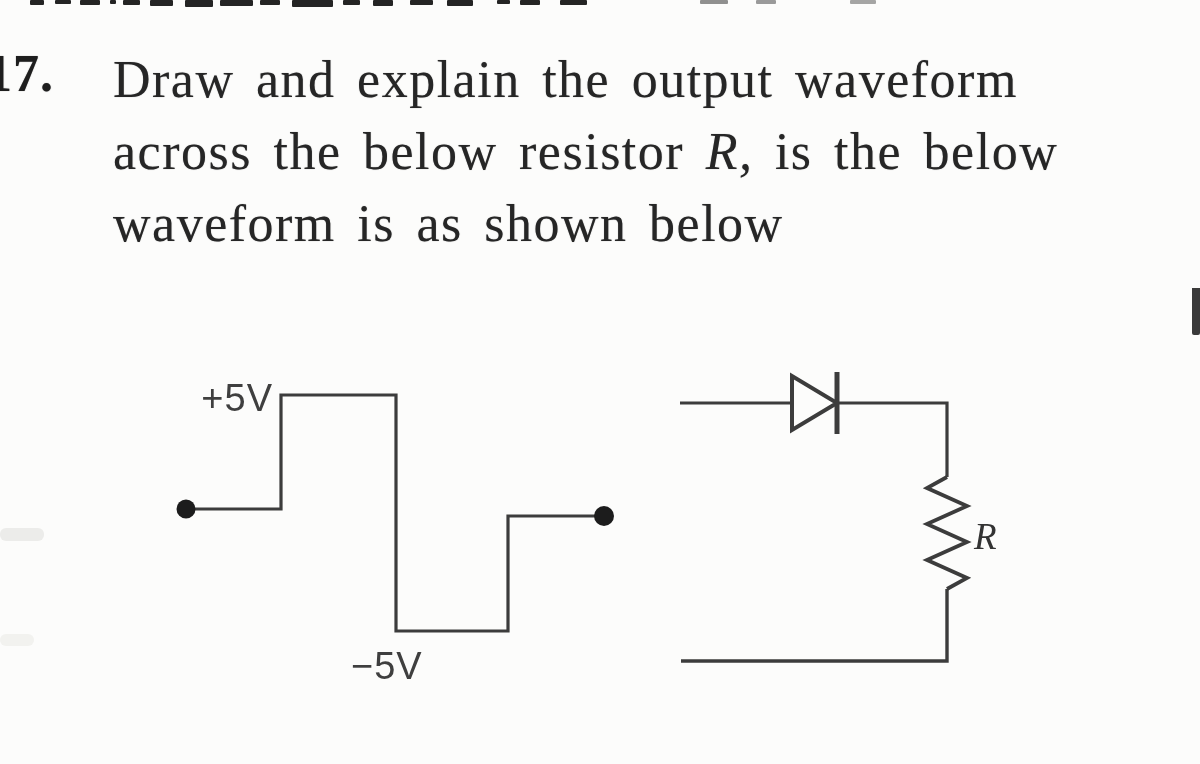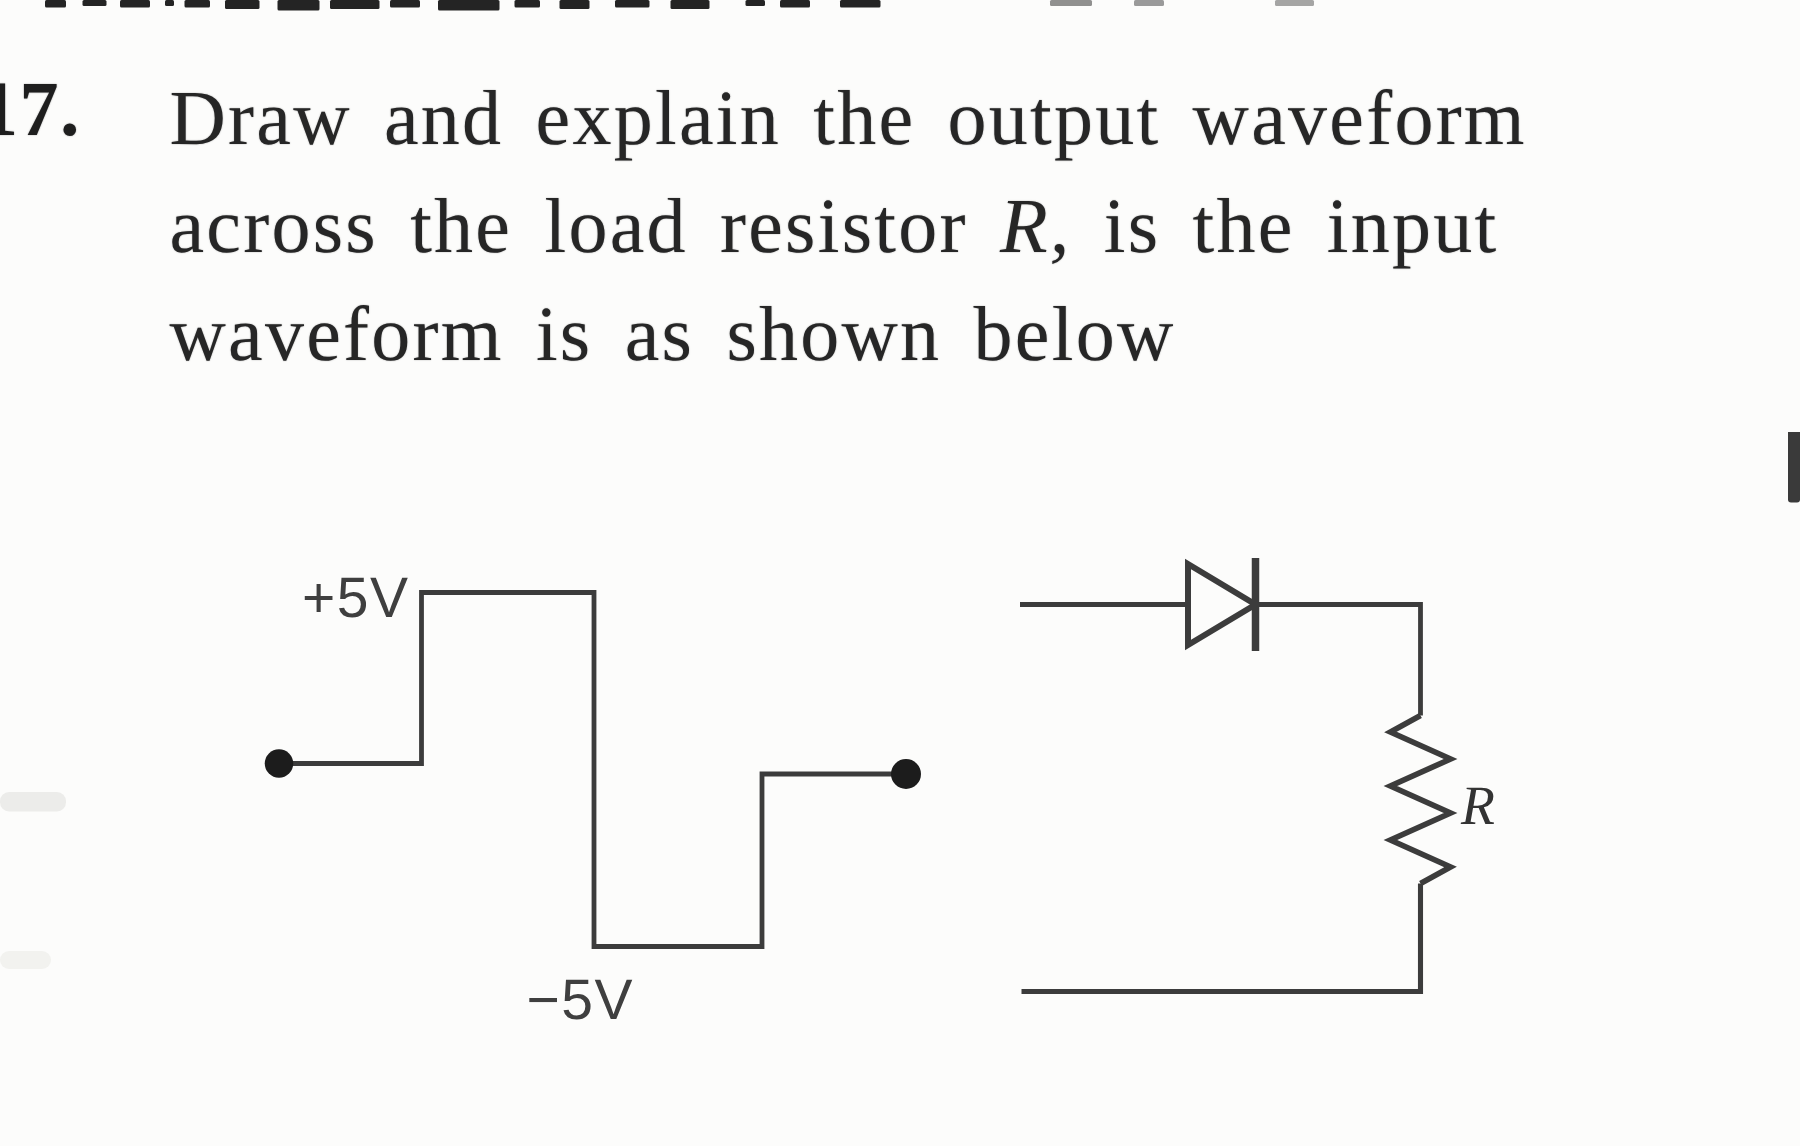--- a/index.html
+++ b/index.html
@@ -83,21 +83,21 @@
 
   <div class="smudge s1"></div>
   <div class="smudge s2"></div>
 
   <div class="edgebar"></div>
 
   <div class="qnum">17.</div>
 
   <div class="qtext">
     <div>Draw and explain the output waveform</div>
-    <div><span>across the load resistor </span><span class="emph">R,</span><span> is the input</span></div>
+    <div><span>across the below resistor </span><span class="emph">R,</span><span> is the below</span></div>
     <div>waveform is as shown below</div>
   </div>
 
   <svg class="fig" width="1200" height="764" viewBox="0 0 1200 764">
 
     <g stroke="#3c3c3c" fill="none" stroke-width="3.2" stroke-linejoin="miter">
       <path d="M186 509 H281 V395 H396 V631 H508 V516 H604"></path>
     </g>
     <circle cx="186" cy="509" r="9.5" fill="#1c1c1c"></circle>
     <circle cx="604" cy="516" r="10" fill="#1c1c1c"></circle>

